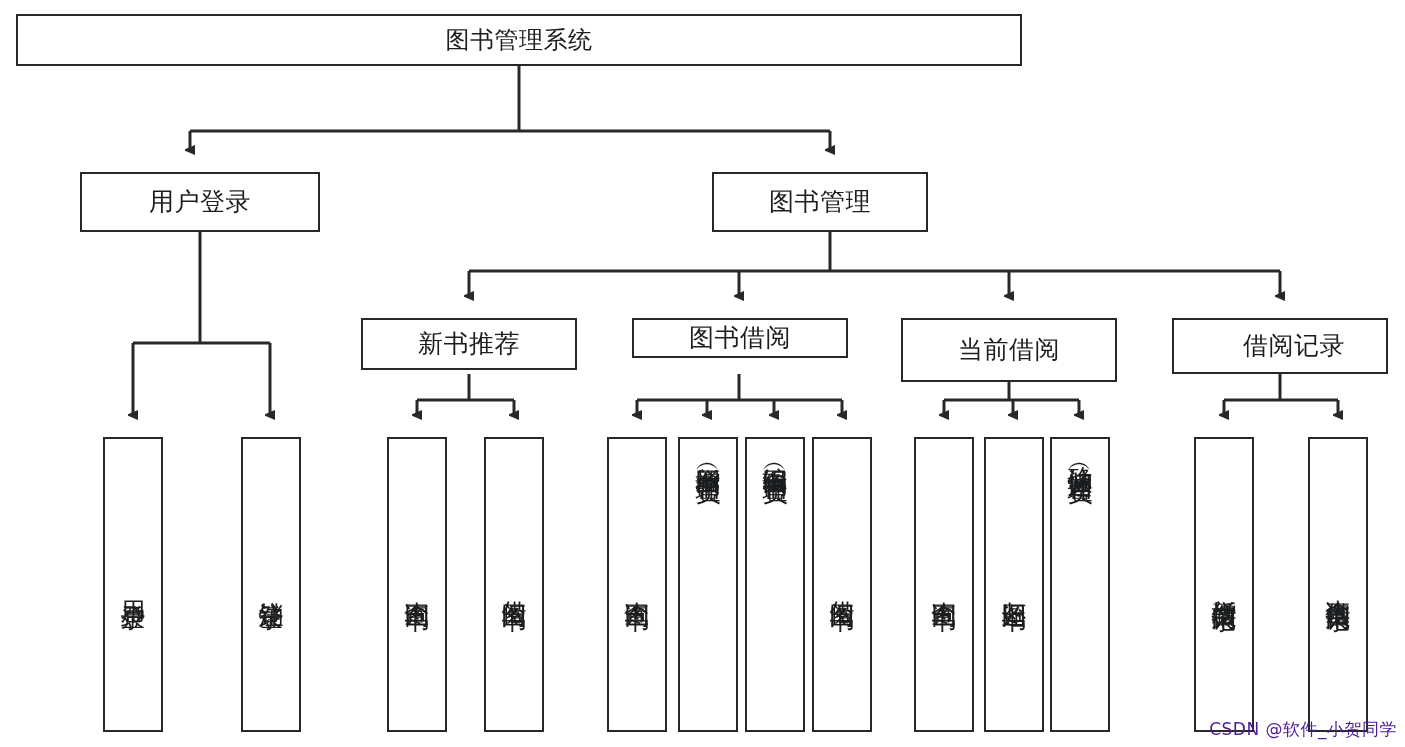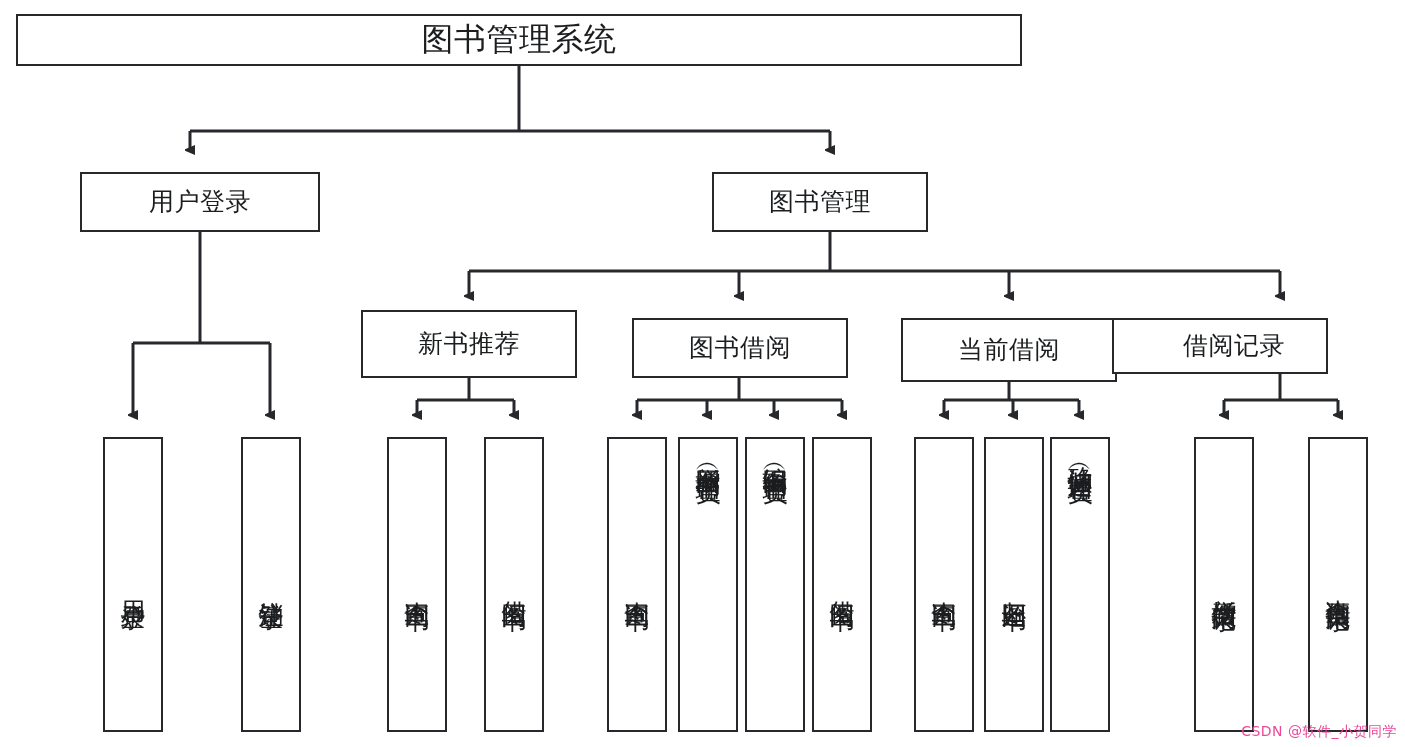--- a/index.html
+++ b/index.html
@@ -40,21 +40,21 @@
     line-height: 1.18;
     text-align: center;
     white-space: pre;
   }
   
   .node.h .node-label {
     font-size: 25px;
     letter-spacing: 0.5px;
   }
   #node-root .node-label {
-    font-size: 32px;
+    font-size: 24px;
   }
   
   .node.v {
     align-items: flex-start;
     justify-content: center;
     padding-top: 8px;
   }
   .node.v .node-label {
     writing-mode: vertical-rl;
     text-orientation: upright;
@@ -64,22 +64,22 @@
   }
   
   .node.v.centered {
     align-items: center;
     padding-top: 0;
   }
   #watermark {
     position: absolute;
     right: 8px;
     bottom: 6px;
-    font-size: 14px;
-    color: #ec4899;
+    font-size: 17px;
+    color: #4c1d95;
     z-index: 5;
     white-space: pre;
     letter-spacing: 0.5px;
   }
 </style>
 </head>
 <body>
 
 <div id="diagram-root">
 
@@ -138,33 +138,33 @@
   </div>
 
   <div class="node h" id="node-user-login" style="left:80px; top:172px; width:240px; height:60px;">
     <span class="node-label">用户登录</span>
   </div>
 
   <div class="node h" id="node-book-manage" style="left:712px; top:172px; width:216px; height:60px;">
     <span class="node-label">图书管理</span>
   </div>
 
-  <div class="node h" id="node-new-book-recommend" style="left:361px; top:310px; width:216px; height:68px;">
+  <div class="node h" id="node-new-book-recommend" style="left:361px; top:318px; width:216px; height:52px;">
     <span class="node-label">新书推荐</span>
   </div>
 
-  <div class="node h" id="node-book-borrow" style="left:632px; top:318px; width:216px; height:60px;">
+  <div class="node h" id="node-book-borrow" style="left:632px; top:318px; width:216px; height:40px;">
     <span class="node-label">图书借阅</span>
   </div>
 
   <div class="node h" id="node-current-borrow" style="left:901px; top:318px; width:216px; height:64px;">
     <span class="node-label">当前借阅</span>
   </div>
 
-  <div class="node h" id="node-borrow-record" style="left:1112px; top:318px; width:216px; height:56px;padding-left:28px;">
+  <div class="node h" id="node-borrow-record" style="left:1172px; top:318px; width:216px; height:56px;padding-left:28px;">
     <span class="node-label">借阅记录</span>
   </div>
 
   <div class="node v centered" id="node-leaf-user-login" style="left:103px; top:437px; width:60px; height:295px;">
     <span class="node-label">用户登录</span>
   </div>
 
   <div class="node v centered" id="node-leaf-logout-login" style="left:241px; top:437px; width:60px; height:295px;">
     <span class="node-label">注销登录</span>
   </div>

